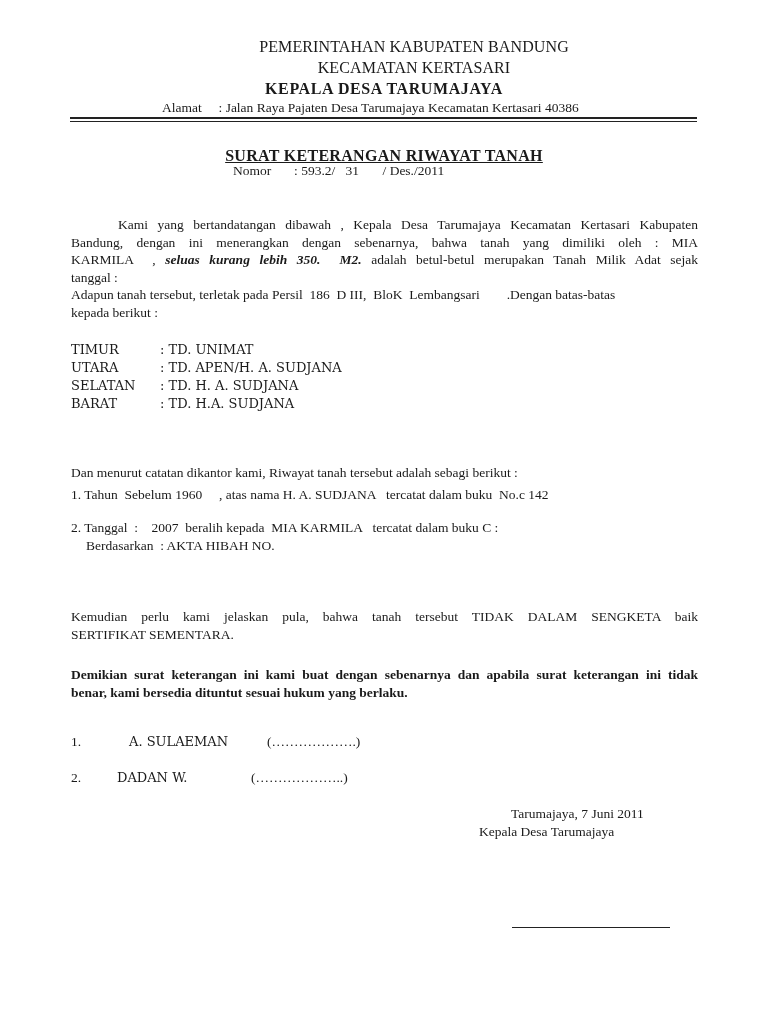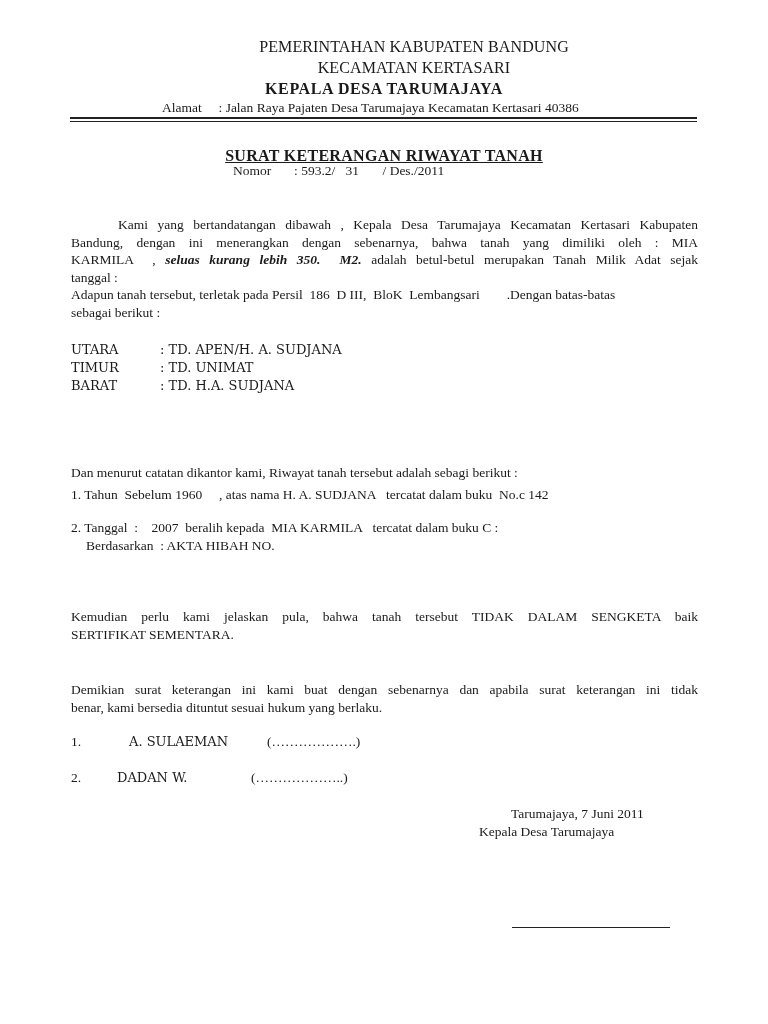--- a/index.html
+++ b/index.html
@@ -50,49 +50,53 @@
   <span style="display:inline-block; width:16px;"></span>
   <span style="white-space:pre;">: 593.2/   31       / Des./2011</span>
 </div>
 
 <div class="para" style="top:216px;">
   <span class="line indent">Kami yang bertandatangan dibawah , Kepala Desa Tarumajaya Kecamatan Kertasari Kabupaten</span>
   <span class="line">Bandung, dengan ini menerangkan dengan sebenarnya, bahwa tanah yang dimiliki oleh : MIA</span>
   <span class="line"><span style="white-space:pre;">KARMILA  , </span><span class="bi" style="white-space:pre;">seluas kurang lebih 350.  M2.</span><span style="white-space:pre;"> adalah betul-betul merupakan Tanah Milik Adat sejak</span></span>
   <span class="line last">tanggal  :</span>
   <span class="line last" style="white-space:pre;">Adapun tanah tersebut, terletak pada Persil  186  D III,  BloK  Lembangsari        .Dengan batas-batas</span>
-  <span class="line last">sebagai berikut :</span>
+  <span class="line last">kepada berikut :</span>
 </div>
 
 <div class="batas" style="top:341px;">
+  <div class="row">
+    <span class="dir">TIMUR</span>
+    <span class="val">: TD. UNIMAT</span>
+  </div>
   <div class="row">
     <span class="dir">UTARA</span>
     <span class="val">: TD. APEN/H. A. SUDJANA</span>
   </div>
   <div class="row">
-    <span class="dir">TIMUR</span>
-    <span class="val">: TD. UNIMAT</span>
+    <span class="dir">SELATAN</span>
+    <span class="val">: TD. H. A. SUDJANA</span>
   </div>
   <div class="row">
     <span class="dir">BARAT</span>
     <span class="val">: TD. H.A. SUDJANA</span>
   </div>
 </div>
 
 <div class="abs txt" style="top:465px; left:71px;">Dan menurut catatan dikantor kami, Riwayat tanah tersebut adalah sebagi berikut :</div>
 <div class="abs txt" style="top:487px; left:71px; white-space:pre;">1. Tahun  Sebelum 1960     , atas nama H. A. SUDJANA   tercatat dalam buku  No.c 142</div>
 <div class="abs txt" style="top:520px; left:71px; white-space:pre;">2. Tanggal  :    2007  beralih kepada  MIA KARMILA   tercatat dalam buku C :</div>
 <div class="abs txt" style="top:538px; left:86px; white-space:pre;">Berdasarkan  : AKTA HIBAH NO.</div>
 
 <div class="para" style="top:608px;">
   <span class="line">Kemudian perlu kami jelaskan pula, bahwa tanah tersebut TIDAK DALAM SENGKETA baik</span>
   <span class="line last">SERTIFIKAT SEMENTARA.</span>
 </div>
 
-<div class="para" style="top:681px;">
+<div class="para" style="top:666px;font-weight:bold;">
   <span class="line">Demikian surat keterangan ini kami buat dengan sebenarnya dan apabila surat keterangan ini tidak</span>
   <span class="line last">benar, kami bersedia dituntut sesuai hukum yang berlaku.</span>
 </div>
 
 <div class="witness" style="top:734px;">
   <span class="num">1.</span>
   <span class="name" style="width:138px;margin-left:12px;">A. SULAEMAN</span>
   <span>(……………….)</span>
 </div>
 <div class="witness" style="top:770px;">

